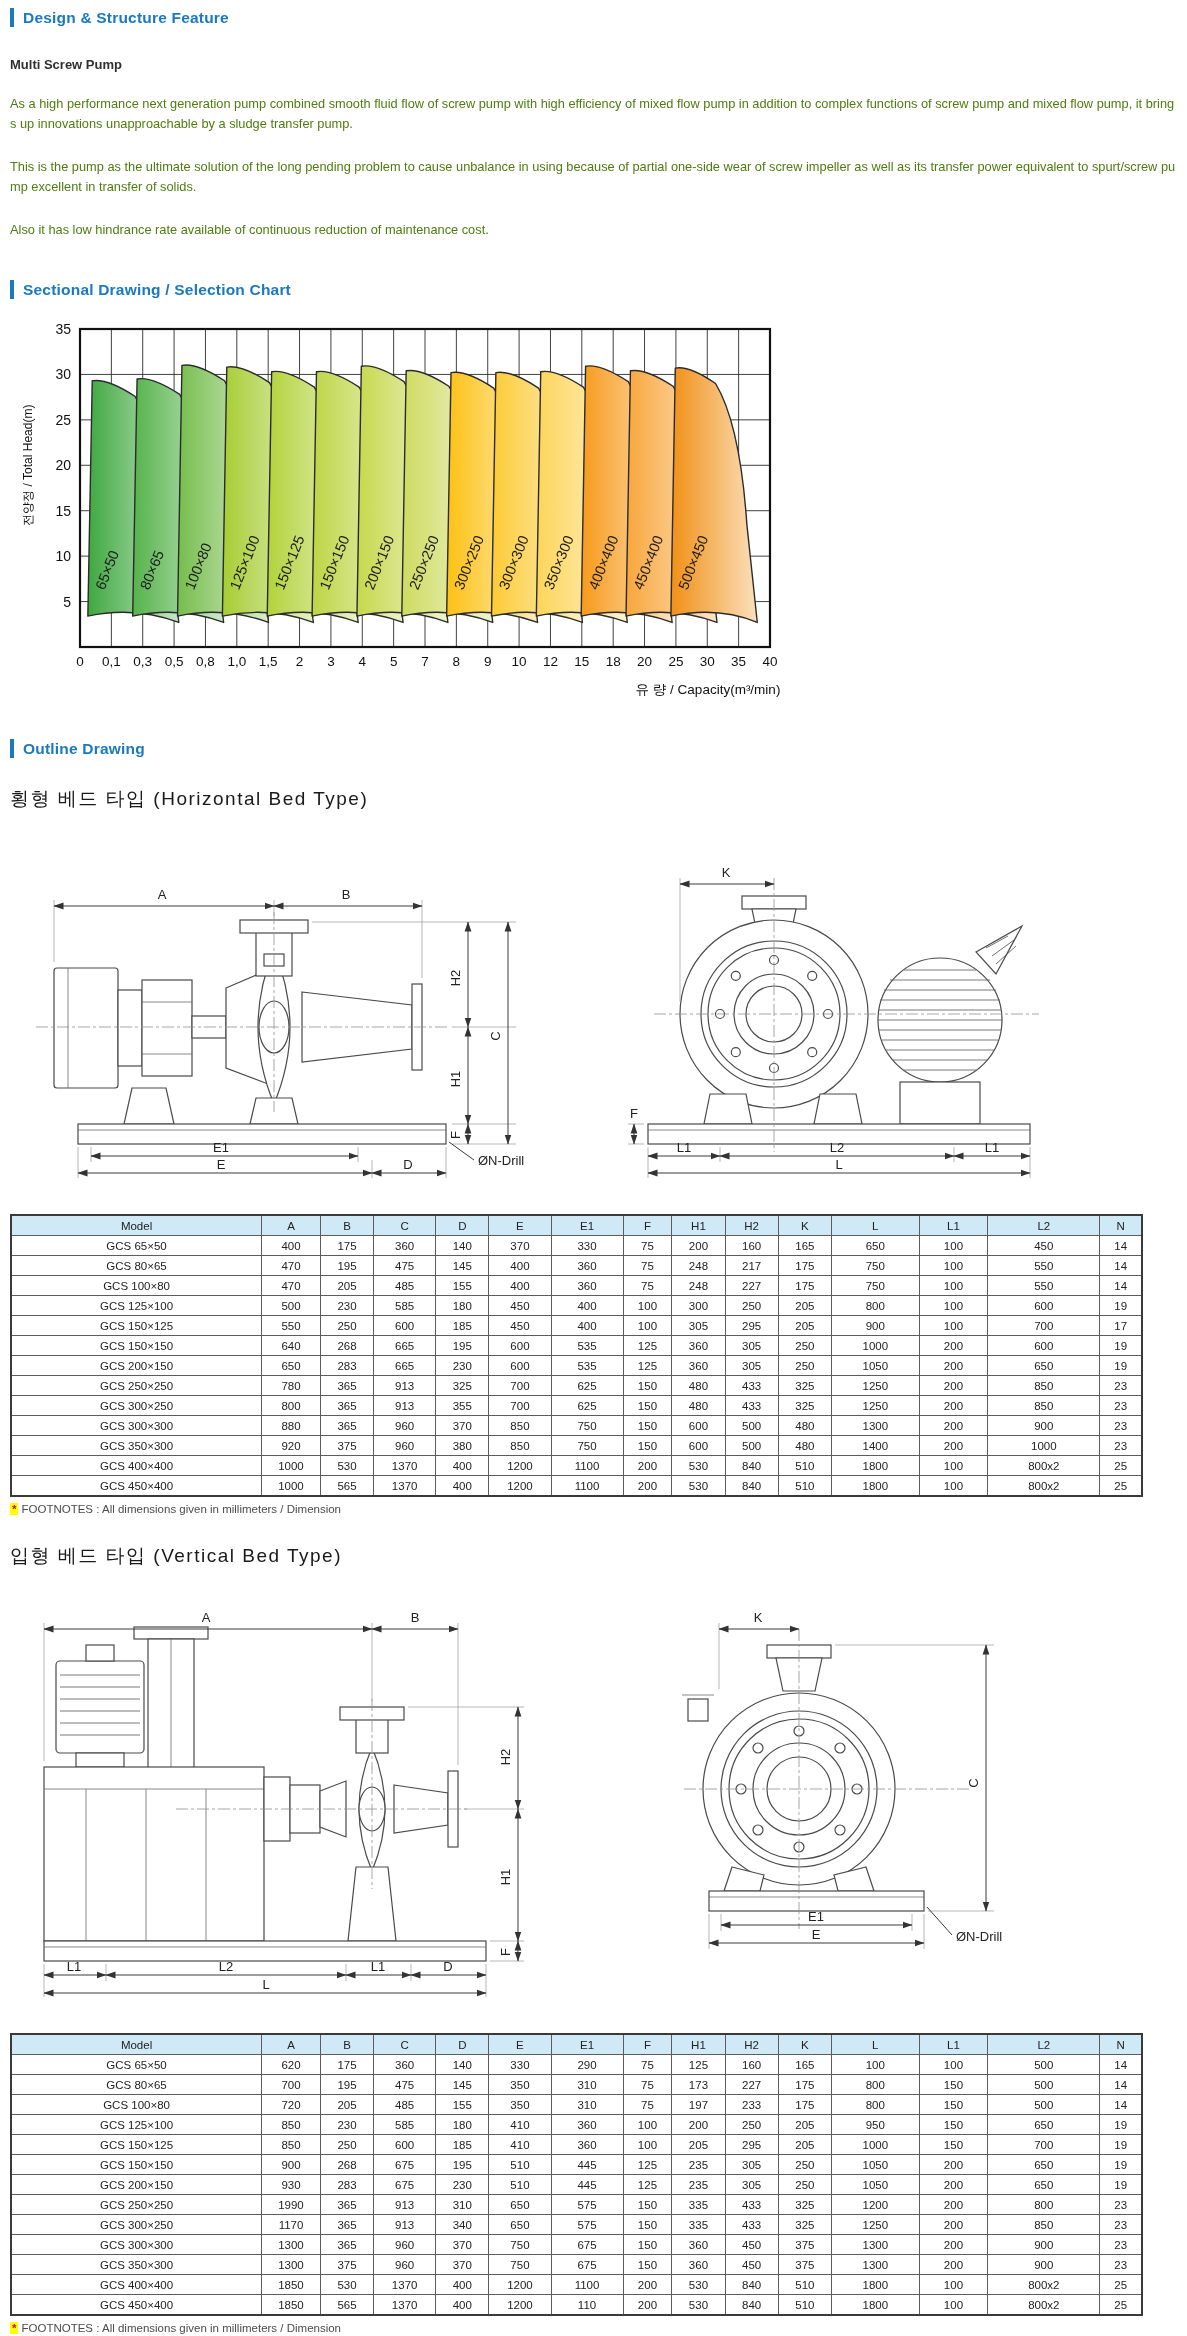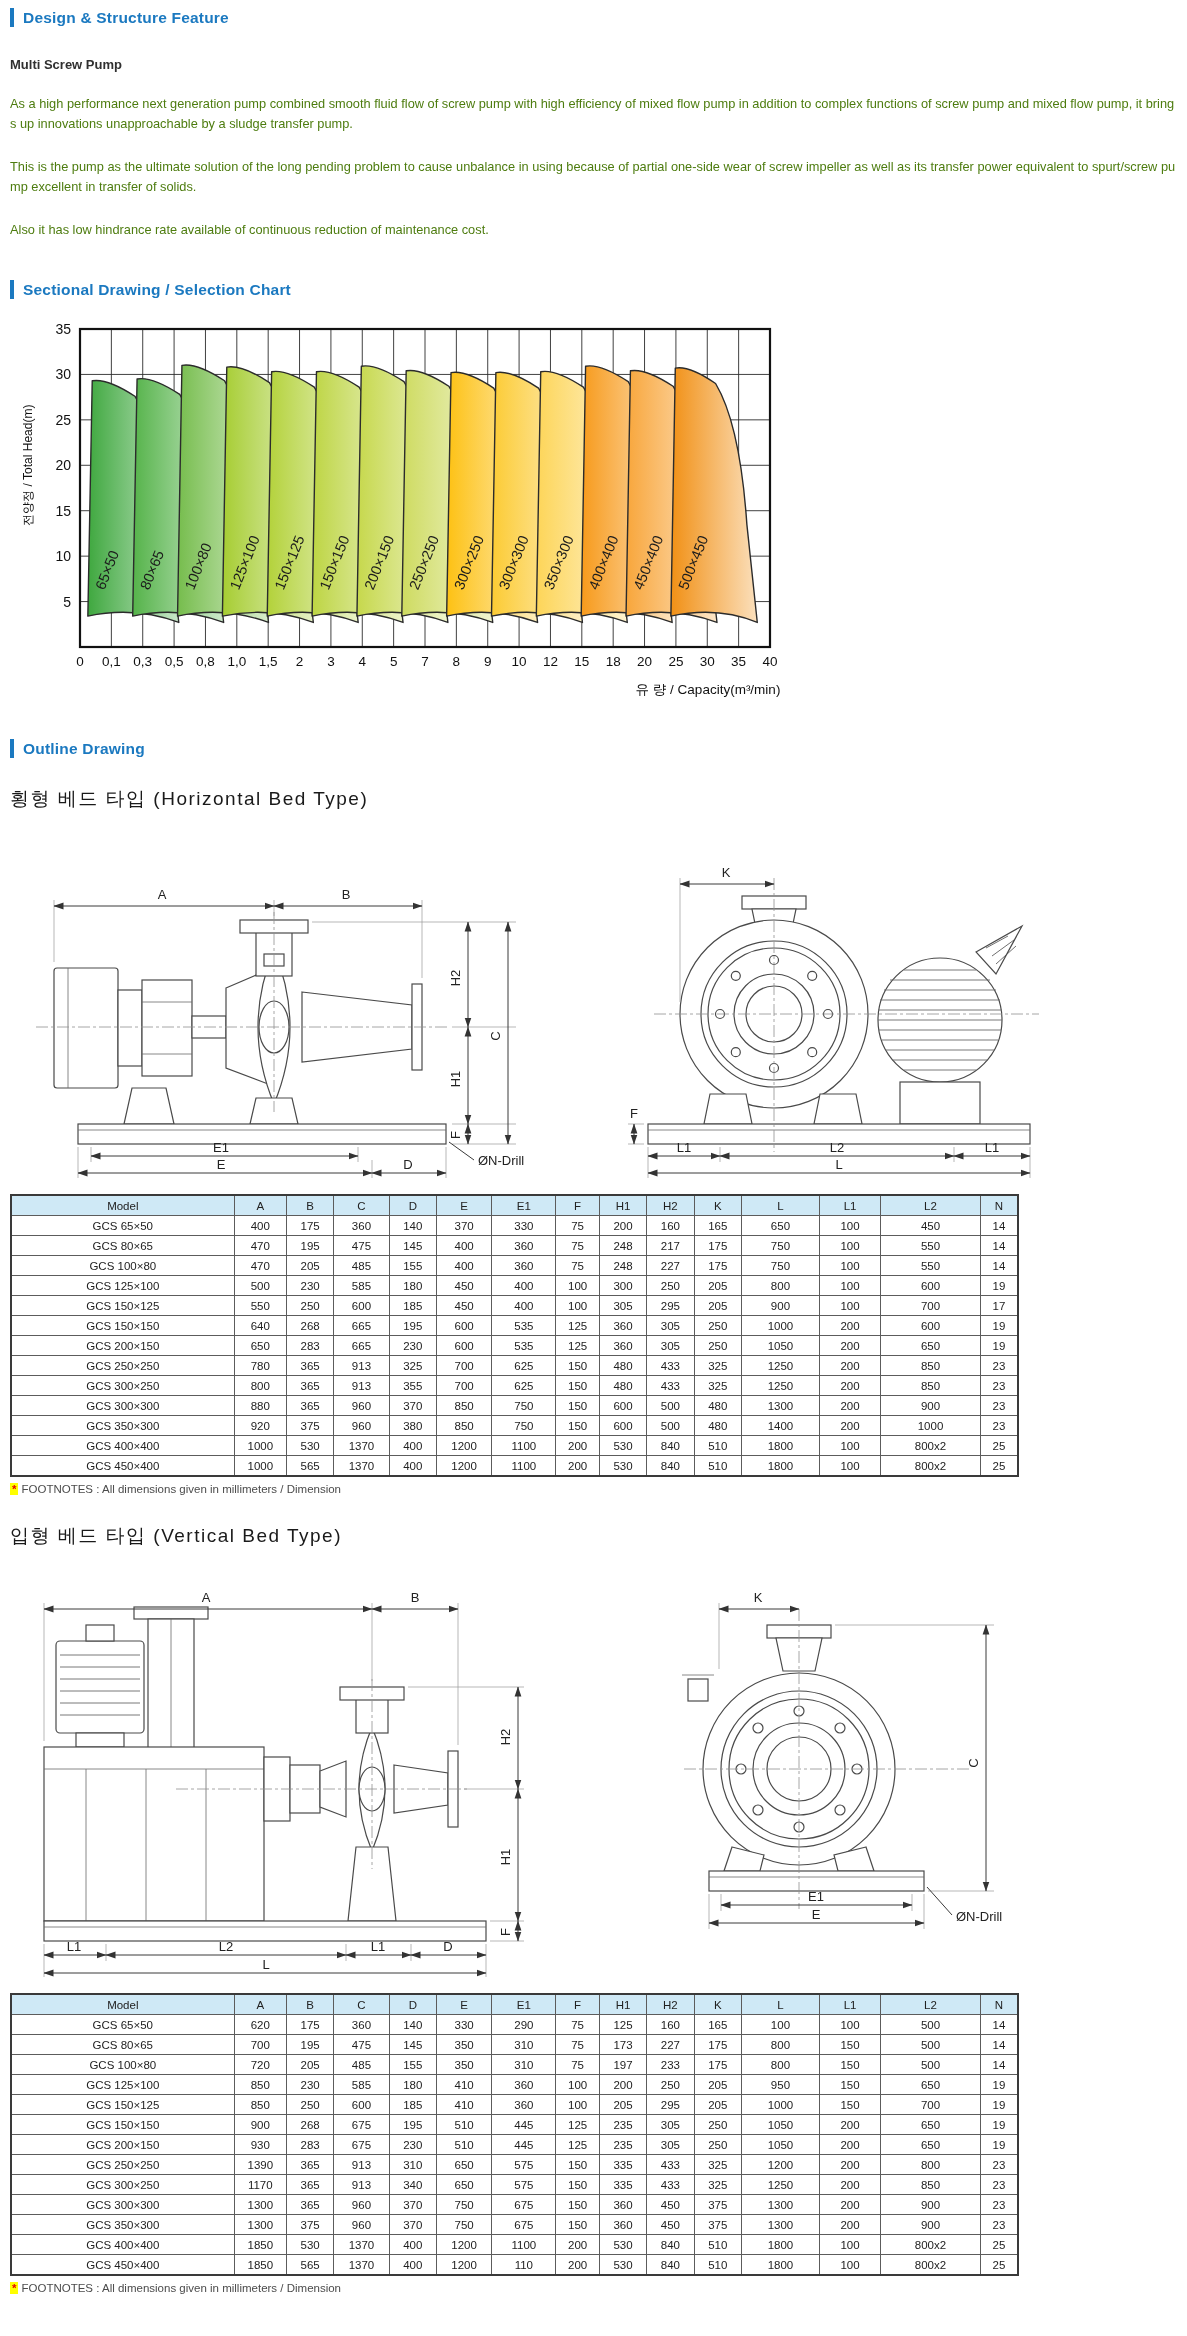--- a/index.html
+++ b/index.html
@@ -17,21 +17,21 @@
   .draw-row{display:flex;align-items:flex-start;gap:48px;margin-top:30px;padding-left:6px;}
   svg.tech .body rect,svg.tech .body path,svg.tech .body circle,svg.tech .body ellipse{fill:#fff;stroke:#4a4a4a;stroke-width:1.2;}
   svg.tech .body line{stroke:#6a6a6a;stroke-width:.8;}
   svg.tech .fins line{stroke:#6a6a6a;stroke-width:.9;}
   svg.tech .cl line{stroke:#909090;stroke-width:.8;stroke-dasharray:12 3 3 3;}
   svg.tech .ext line{stroke:#999;stroke-width:.7;}
   svg.tech .dim line{stroke:#3a3a3a;stroke-width:1;}
   svg.tech .hatch line{stroke:#4a4a4a;stroke-width:.8;}
   svg.tech text{font-size:13px;fill:#222;text-anchor:middle;}
   svg.tech text.start{text-anchor:start;}
-  table.dims{border-collapse:collapse;width:1009px;margin-top:14px;font-size:11.5px;color:#222;table-layout:fixed;}
+  table.dims{border-collapse:collapse;width:1133px;margin-top:34px;font-size:11.5px;color:#222;table-layout:fixed;}
   table.dims th{background:#cfe9f6;font-weight:400;}
   table.dims th,table.dims td{border:1px solid #5c5c5c;text-align:center;padding:3.5px 2px;white-space:nowrap;overflow:hidden;}
   table.dims{border:2px solid #3a3a3a;}
   .footnote{font-size:11.5px;color:#4b4b4b;margin-top:6px;}
   .footnote .star{background:#ffff00;color:#e60000;font-weight:bold;padding:0 2px;margin-right:3px;}
   #selection-chart text{font-family:"Liberation Sans","DejaVu Sans",sans-serif;}
 </style>
 </head>
 <body>
 
@@ -930,21 +930,21 @@
           <td>235</td>
           <td>305</td>
           <td>250</td>
           <td>1050</td>
           <td>200</td>
           <td>650</td>
           <td>19</td>
         </tr>
         <tr>
           <td>GCS 250×250</td>
-          <td>1390</td>
+          <td>1990</td>
           <td>365</td>
           <td>913</td>
           <td>310</td>
           <td>650</td>
           <td>575</td>
           <td>150</td>
           <td>335</td>
           <td>433</td>
           <td>325</td>
           <td>1200</td>

